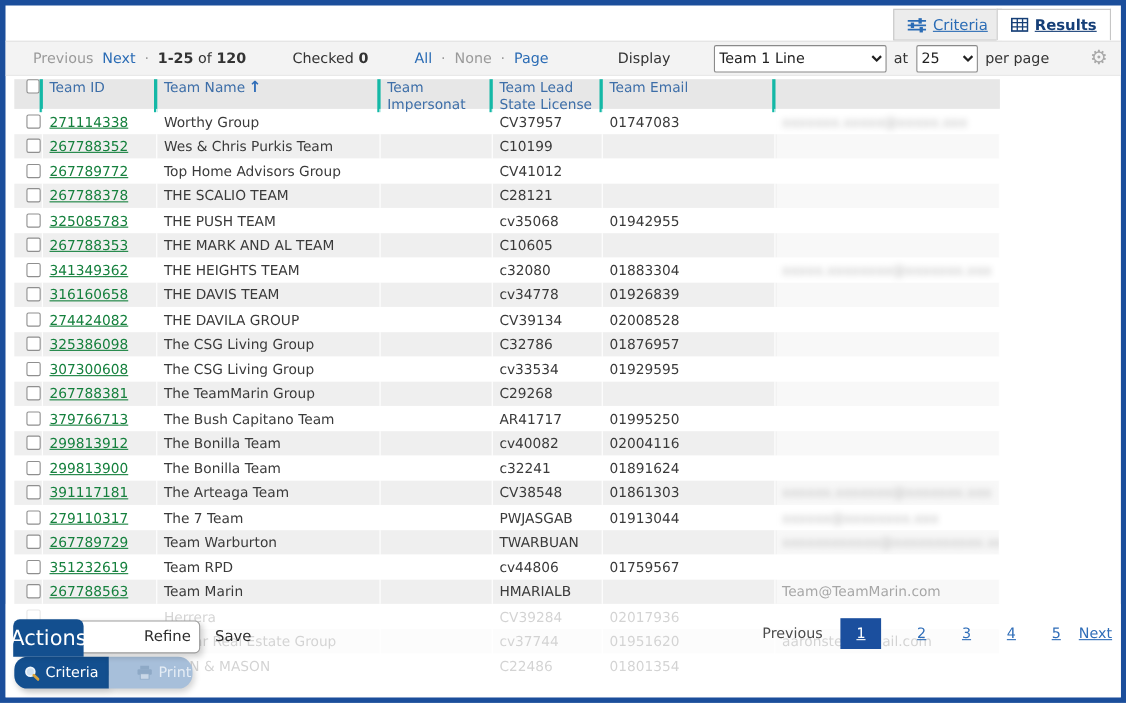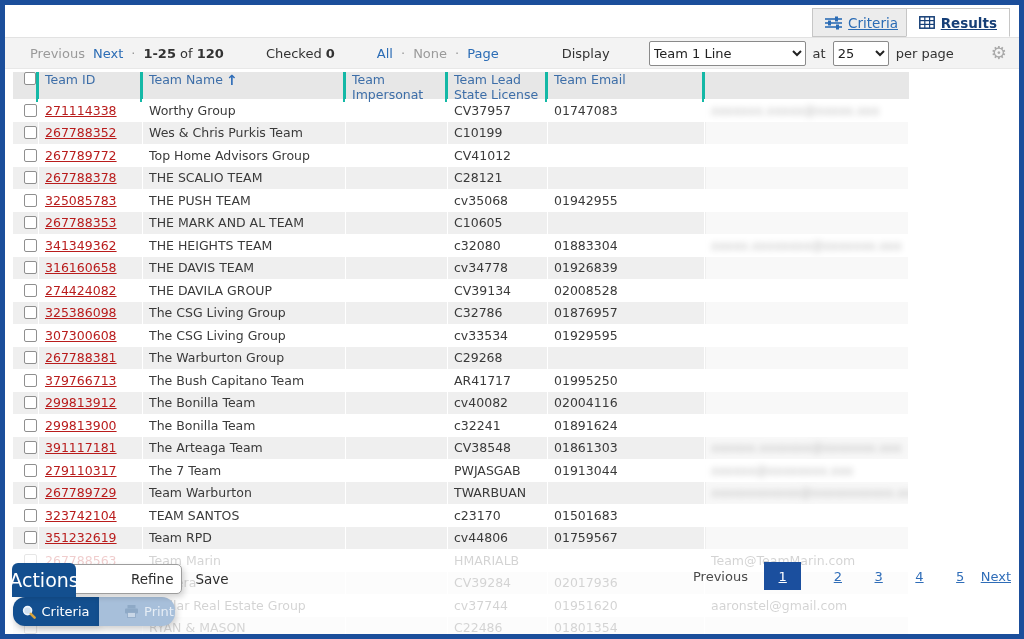--- a/index.html
+++ b/index.html
@@ -45,21 +45,21 @@
     grid-template-columns:26px 104px 203px 102px 100px 157px 1fr;
     align-items:center;
   }
   #header-row {
     height:27px; background:#e7e7e7; font-size:12.5px; color:#3d6ea8;
   }
   #header-row .cell { border-right:3px solid #14b8a6; height:100%; display:flex; align-items:flex-start; padding-left:6px; }
   .row { height:22.5px; font-size:12.5px; color:#3a3a3a; }
   .row:nth-child(even) { background:#efefef; }
   .row .cell { border-right:1px solid #fff; height:100%; display:flex; align-items:center; padding-left:6px; overflow:hidden; white-space:nowrap; }
-  .id-link { color:#b91c1c; text-decoration:underline; cursor:pointer; }
+  .id-link { color:#15803d; text-decoration:underline; cursor:pointer; }
   input[type=checkbox] {
     appearance:none; -webkit-appearance:none; width:13px; height:13px;
     border:1px solid #8f8f8f; border-radius:2px; background:#fff; margin-left:5px; cursor:pointer;
   }
   .sort-arrow { color:#2f6db8; font-weight:bold; font-size:14px; margin-left:3px; }
   .blur { filter:blur(3px); color:#5f5f5f; }
   .red-mark { display:inline-block; width:7px; height:11px; background:#8e1f1f; filter:blur(2px); margin-left:4px; }
   
   #email-veil {
     position:absolute; top:94px; left:701px; width:203px; height:450px;
@@ -339,21 +339,21 @@
           <div class="cell">01929595</div>
           <div class="cell"></div>
         </div>
         <div class="grid-row row">
           <div class="cell">
             <input type="checkbox" style="">
           </div>
           <div class="cell">
             <span class="id-link">267788381</span>
           </div>
-          <div class="cell">The Warburton Group</div>
+          <div class="cell">The TeamMarin Group</div>
           <div class="cell"></div>
           <div class="cell">C29268</div>
           <div class="cell"></div>
           <div class="cell"></div>
         </div>
         <div class="grid-row row">
           <div class="cell">
             <input type="checkbox" style="">
           </div>
           <div class="cell">
@@ -429,33 +429,20 @@
             <span class="id-link">267789729</span>
           </div>
           <div class="cell">Team Warburton</div>
           <div class="cell"></div>
           <div class="cell">TWARBUAN</div>
           <div class="cell"></div>
           <div class="cell">
             <span class="blur">xxxxxxxxxxxx@xxxxxxxxxxx.xxx</span>
             <span class="red-mark"></span>
           </div>
-        </div>
-        <div class="grid-row row">
-          <div class="cell">
-            <input type="checkbox" style="">
-          </div>
-          <div class="cell">
-            <span class="id-link">323742104</span>
-          </div>
-          <div class="cell">TEAM SANTOS</div>
-          <div class="cell"></div>
-          <div class="cell">c23170</div>
-          <div class="cell">01501683</div>
-          <div class="cell"></div>
         </div>
         <div class="grid-row row">
           <div class="cell">
             <input type="checkbox" style="">
           </div>
           <div class="cell">
             <span class="id-link">351232619</span>
           </div>
           <div class="cell">Team RPD</div>
           <div class="cell"></div>

